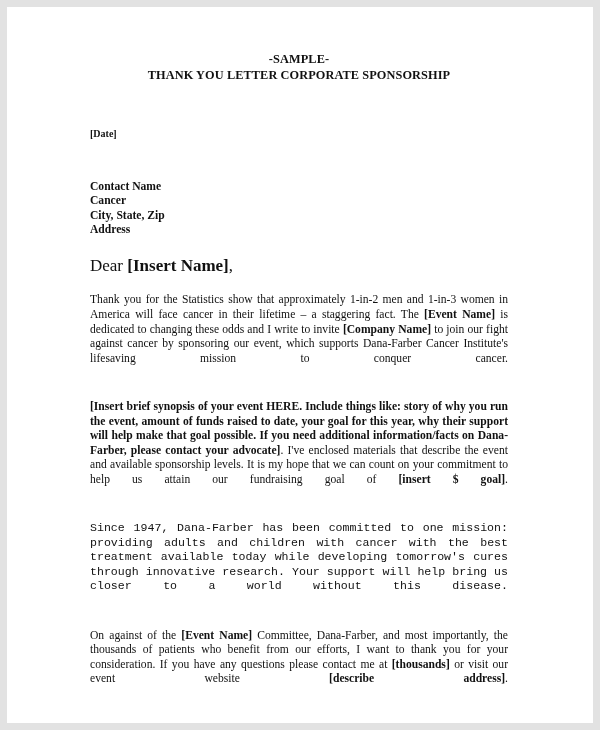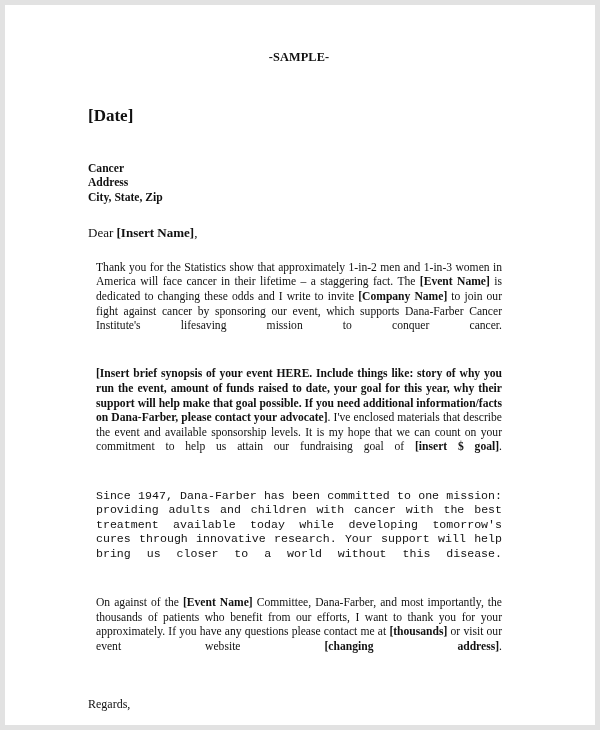--- a/index.html
+++ b/index.html
@@ -15,61 +15,61 @@
     color: #111111;
     overflow: hidden;
   }
 
   #page {
     position: relative;
     box-sizing: border-box;
     width: 600px;
     height: 730px;
     background: #ffffff;
-    border: 5px solid #000000;
+    border: 7px solid #000000;
     padding: 44px 85px 0 83px;
   }
 
   .title-block {
     text-align: center;
     font-weight: bold;
     font-size: 12.3px;
     line-height: 16px;
     letter-spacing: 0.15px;
     margin: 0 0 0 0;
   }
   .title-line { display: block; white-space: nowrap; }
   .title-line.sub { letter-spacing: 0.1px; }
 
   .date-line {
     font-weight: bold;
-    font-size: 17px;
+    font-size: 10px;
     line-height: 14.5px;
     margin-top: 44px;
   }
 
   .address-block {
     font-weight: bold;
     font-size: 11.6px;
     line-height: 14.6px;
     margin-top: 38px;
   }
   .address-block .addr-line { display: block; }
 
   .salutation {
-    font-size: 13px;
+    font-size: 17px;
     line-height: 14.5px;
     margin-top: 21px;
   }
 
   p.body-par {
     font-size: 11.6px;
     line-height: 14.6px;
     text-align: justify;
-    margin: 8px;
+    margin: 0;
     hyphens: none;
   }
   p.par-1 { margin-top: 20px; }
   p.par-2 { margin-top: 19px; }
   p.par-3 { margin-top: 19px; font-family: Liberation Mono, monospace; }
   p.par-4 { margin-top: 20px; }
 
   
   p.body-par::after {
     content: "";
@@ -85,34 +85,36 @@
 
   b, .b { font-weight: bold; }
 </style>
 </head>
 <body style="color: rgb(17, 17, 17);">
 
 <div id="page" style="background: rgb(255, 255, 255); border-color: rgb(226, 226, 226);">
 
   <div class="title-block">
     <span class="title-line">-SAMPLE-</span>
+    <span class="title-line sub">THANK YOU LETTER CORPORATE SPONSORSHIP</span>
   </div>
 
   <div class="date-line">[Date]</div>
 
   <div class="address-block">
+    <span class="addr-line">Contact Name</span>
     <span class="addr-line">Cancer</span>
+    <span class="addr-line">City, State, Zip</span>
     <span class="addr-line">Address</span>
-    <span class="addr-line">City, State, Zip</span>
   </div>
 
   <div class="salutation">
     <span>Dear </span><b>[Insert Name]</b><span>,</span>
   </div>
 
   <p class="body-par par-1"><span>Thank you for the Statistics show that approximately 1-in-2 men and 1-in-3 women in America will face cancer in their lifetime – a staggering fact. The </span><b>[Event Name]</b><span> is dedicated to changing these odds and I write to invite </span><b>[Company Name]</b><span> to join our fight against cancer by sponsoring our event, which supports Dana-Farber Cancer Institute's lifesaving mission to conquer cancer.</span></p>
   <p class="body-par par-2"><b>[Insert brief synopsis of your event HERE.  Include things like: story of why you run the event, amount of funds raised to date, your goal for this year, why their support will help make that goal possible.  If you need additional information/facts on Dana-Farber, please contact your advocate]</b><span>. I've enclosed materials that describe the event and available sponsorship levels.  It is my hope that we can count on your commitment to help us attain our fundraising goal of </span><b>[insert $ goal]</b><span>.</span></p>
   <p class="body-par par-3"><span>Since 1947, Dana-Farber has been committed to one mission: providing adults and children with cancer with the best treatment available today while developing tomorrow's cures through innovative research. Your support will help bring us closer to a world without this disease.</span></p>
-  <p class="body-par par-4"><span>On against of the </span><b>[Event Name]</b><span> Committee, Dana-Farber, and most importantly, the thousands of patients who benefit from our efforts, I want to thank you for your approximately. If you have any questions please contact me at </span><b>[thousands]</b><span> or visit our event website </span><b>[changing address]</b><span>.</span></p>
+  <p class="body-par par-4"><span>On against of the </span><b>[Event Name]</b><span> Committee, Dana-Farber, and most importantly, the thousands of patients who benefit from our efforts, I want to thank you for your consideration. If you have any questions please contact me at </span><b>[thousands]</b><span> or visit our event website </span><b>[describe address]</b><span>.</span></p>
 
   <div class="regards">Regards,</div>
 
 </div>
 
 </body></html>

